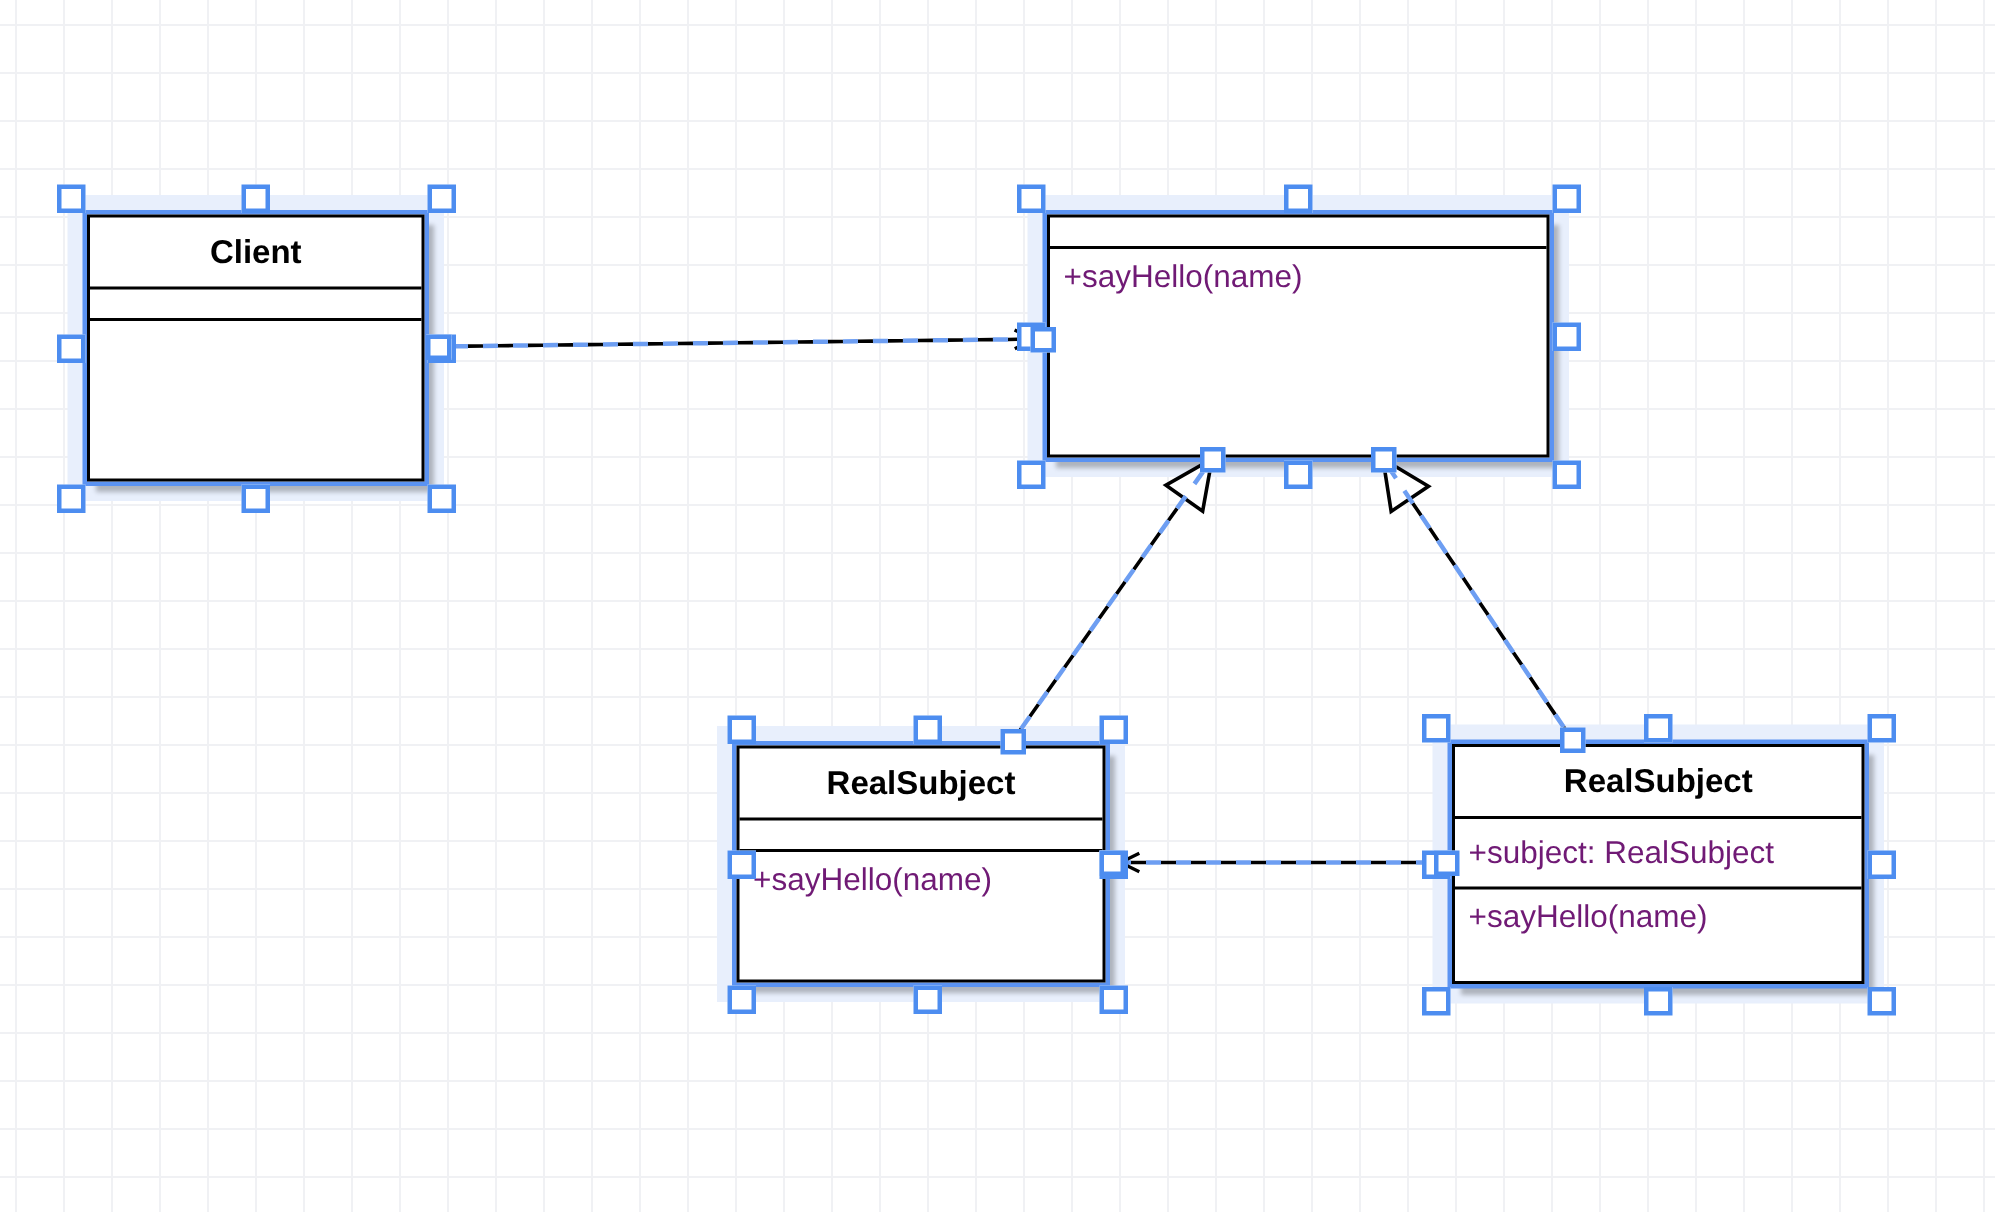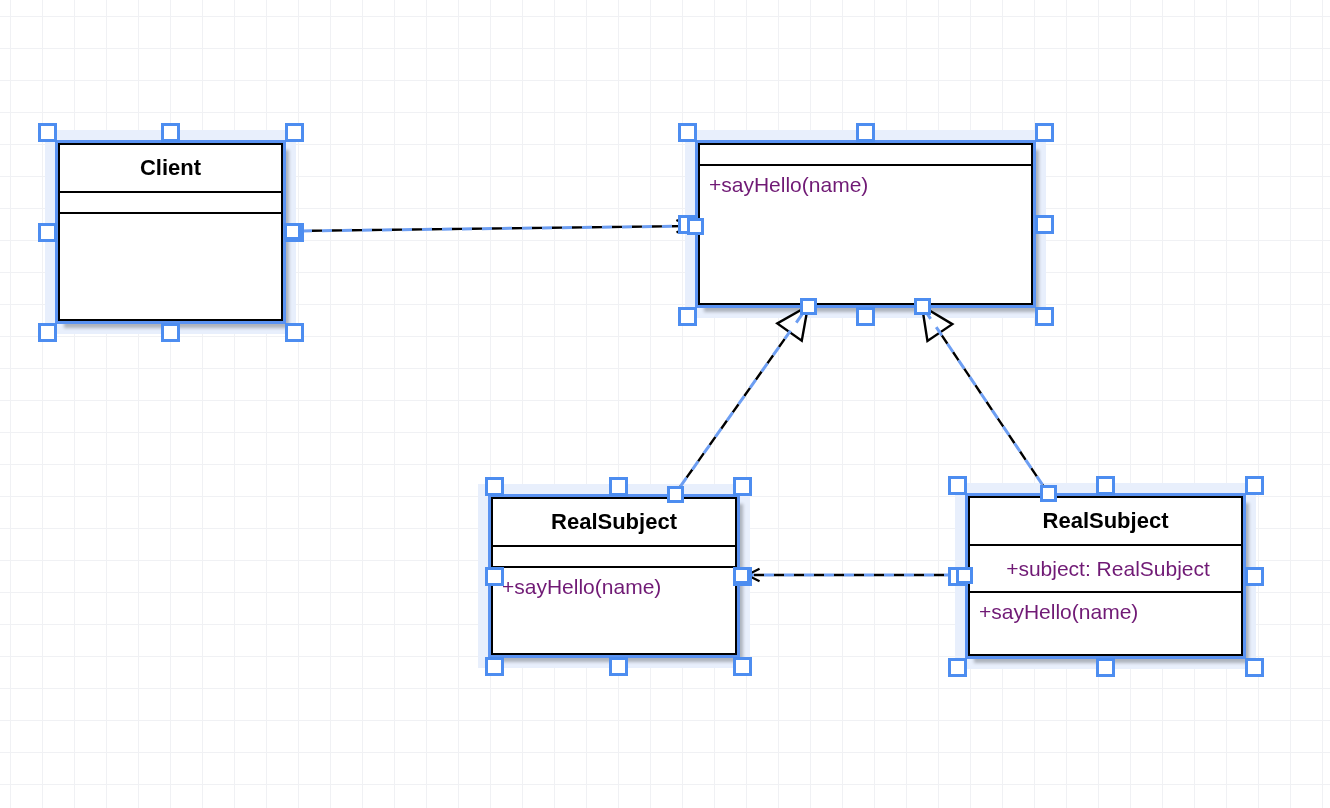--- a/index.html
+++ b/index.html
@@ -41,21 +41,20 @@
     height:48px;
     display:flex;align-items:center;justify-content:center;
     font-weight:bold;font-size:22px;color:#000;
     border-bottom:2px solid var(--stroke);
     text-align:center;
   }
   .uml-class .attrs{
     box-sizing:border-box;
     height:21px;
     border-bottom:2px solid var(--stroke);
-    justify-content:center;
   }
   .uml-class .member{
     font-size:21px;color:#701a75;
     padding:7px 4px 0 9px;
     white-space:nowrap;
   }
   .uml-class .attrs.with-text{
     height:47px;
     display:flex;align-items:center;
   }

